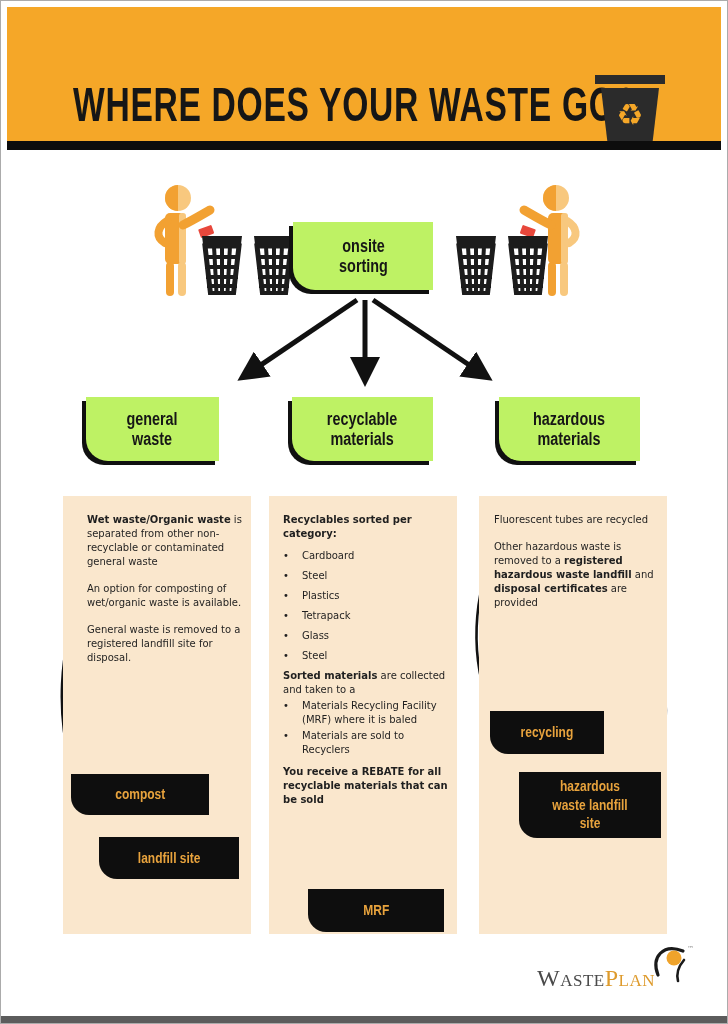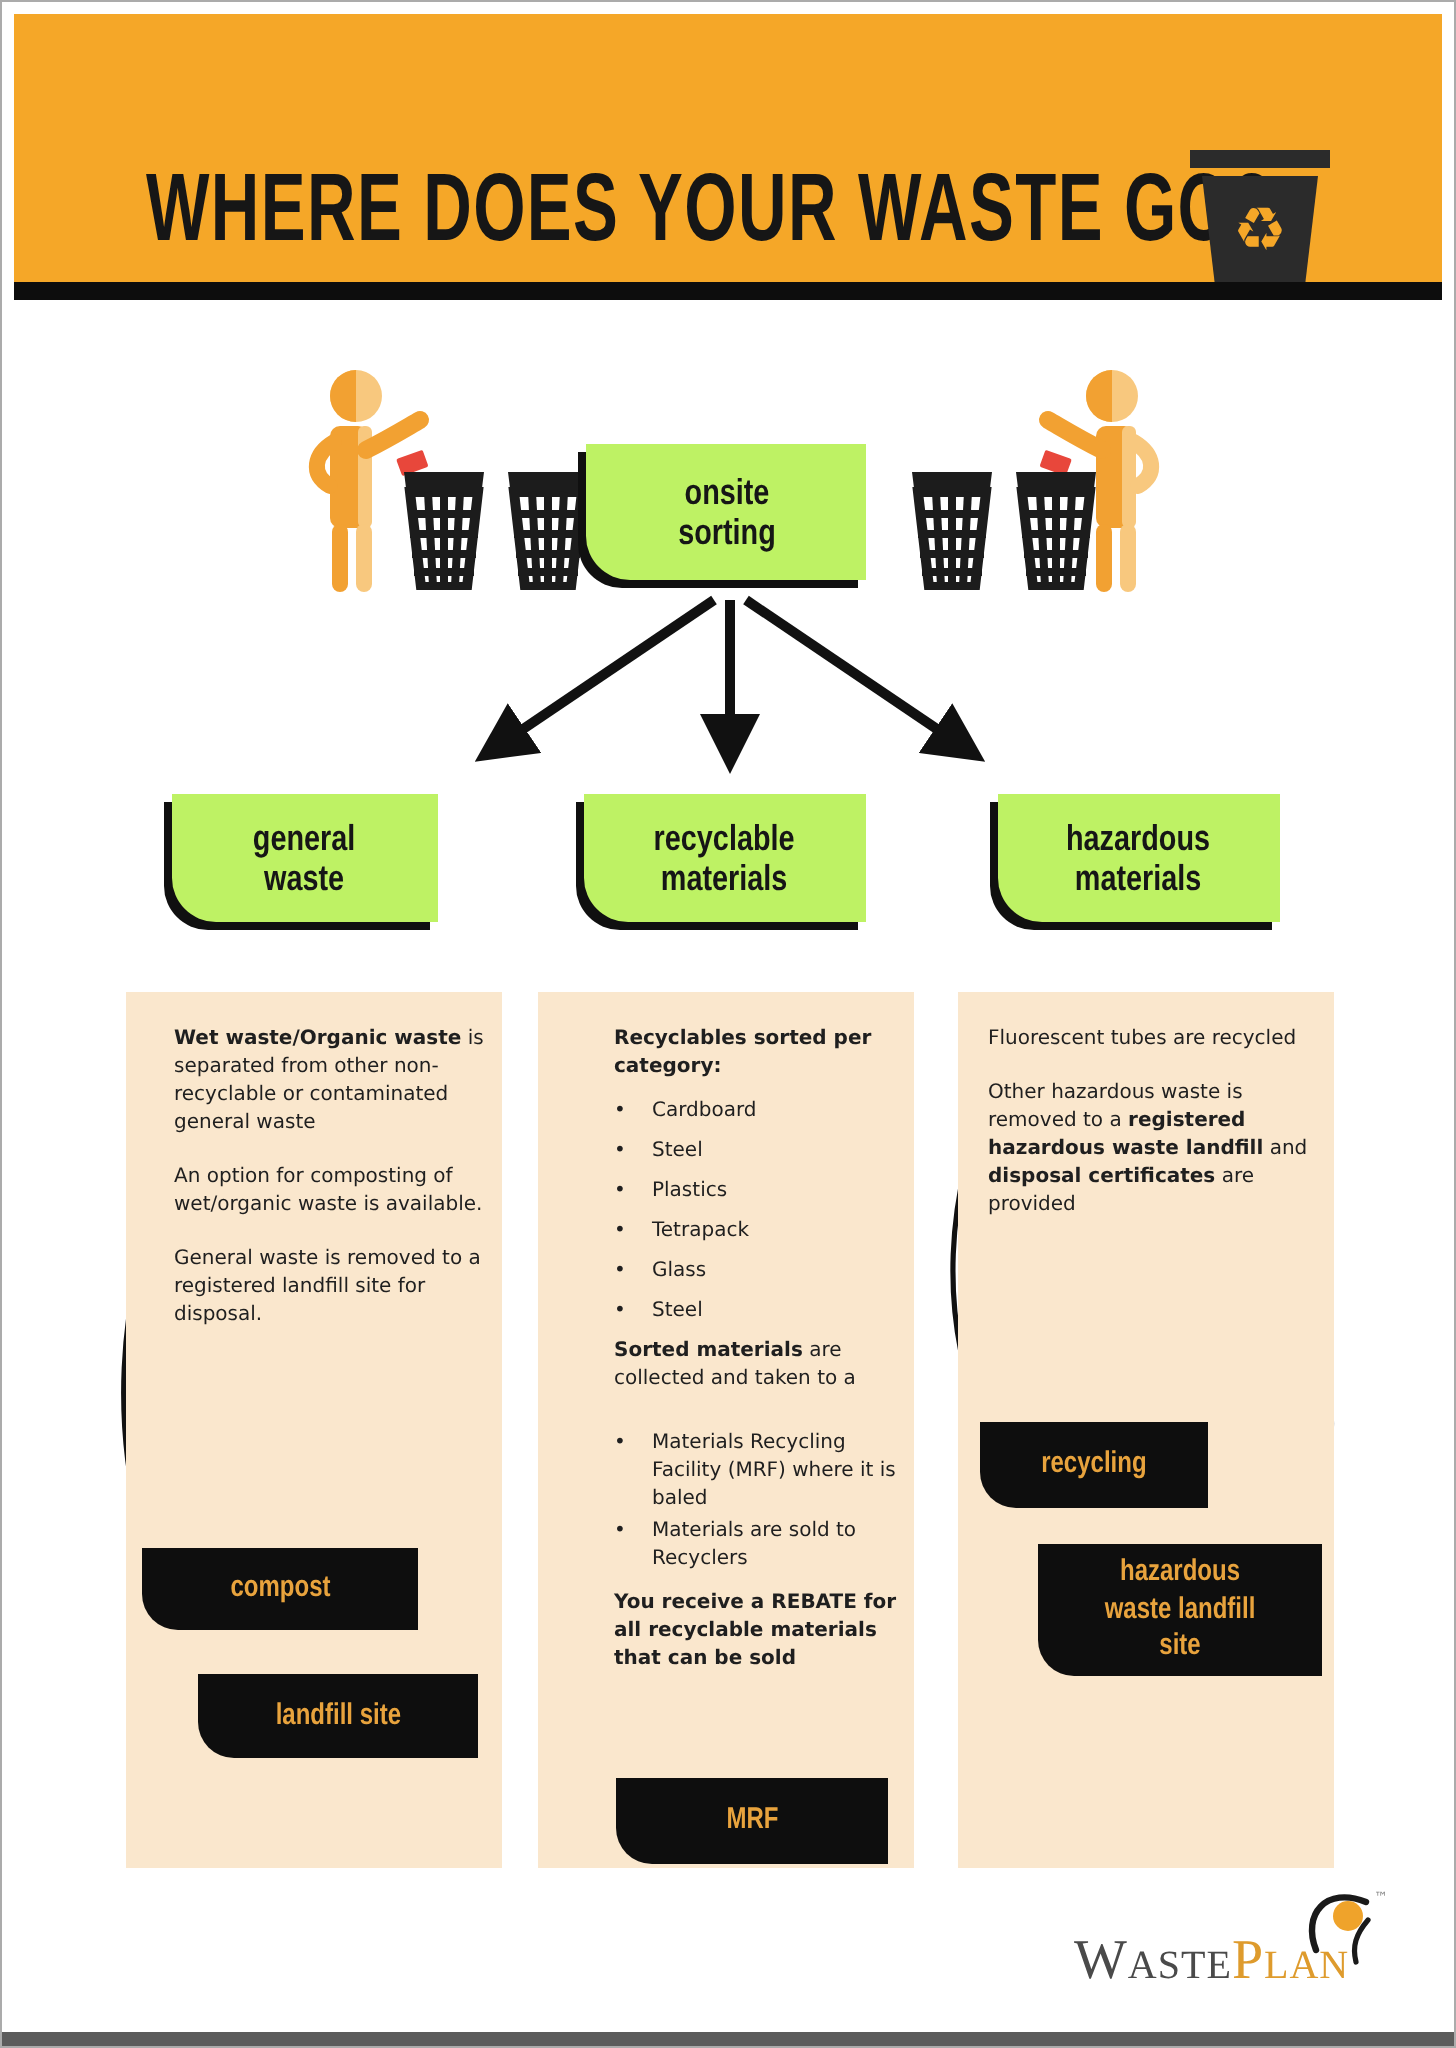--- a/index.html
+++ b/index.html
@@ -29,21 +29,21 @@
   .tag .lbl{font:700 18px/1.12 "Liberation Sans",sans-serif;color:#161616;}
   .tag .lbl span{display:block;}
   .tag-onsite{left:292px;top:221px;width:140px;height:68px;}
   .tag-general{left:85px;top:396px;width:133px;height:64px;}
   .tag-recyclable{left:291px;top:396px;width:141px;height:64px;}
   .tag-hazardous{left:498px;top:396px;width:141px;height:64px;}
   
   .col{position:absolute;top:495px;width:188px;height:438px;background:#FAE7CD;}
   .col-1{left:62px;} .col-2{left:268px;} .col-3{left:478px;}
   .col .inner{padding:17px 8px 0 24px;font-size:10px;line-height:14px;}
-  .col-2 .inner{padding-left:38px;}
+  .col-2 .inner{padding-left:14px;}
   .col-3 .inner{padding-left:15px;}
   .col p{margin:0 0 13px 0;}
   .col b{font-weight:700;}
   .bold-p{font-weight:700;}
   .brow{display:flex;margin-bottom:6px;}
   .brow .dot{width:19px;flex:none;}
   .subrow{margin-bottom:2px;}
   .bullets{margin:8px 0 5px 0;}
   .subbullets{margin:0 0 8px 0;}
   
@@ -58,21 +58,21 @@
   .bb-recycling{left:489px;top:710px;width:114px;height:43px;}
   .bb-hazlandfill{left:518px;top:771px;width:142px;height:66px;}
   
   .overlay{position:absolute;left:0;top:0;pointer-events:none;}
   .figure{position:absolute;}
   
   .logo{position:absolute;left:528px;top:948px;width:170px;height:52px;}
   .logo .text{
     position:absolute;left:8px;top:16px;white-space:nowrap;
     font-family:"Liberation Serif",serif;font-variant:small-caps;
-    font-size:28px;letter-spacing:.5px;
+    font-size:24px;letter-spacing:.5px;
   }
   .logo .waste{color:#4a4a4a;}
   .logo .plan{color:#DE9B2D;}
   .logo .swoosh{position:absolute;left:118px;top:-6px;}
   .logo .tm{position:absolute;left:158px;top:-4px;font-size:7px;color:#8a8a8a;font-family:"DejaVu Sans",sans-serif;}
   .bottom-bar{position:absolute;left:0;bottom:0;width:100%;height:7px;background:#5c5c5c;}
 </style>
 </head>
 <body>
 
@@ -245,21 +245,21 @@
           </div>
         <div class="brow">
             <span class="dot">•</span>
             <span>Glass</span>
           </div>
         <div class="brow">
             <span class="dot">•</span>
             <span>Steel</span>
           </div>
       </div>
-      <p style="margin-bottom:18px;"><b>Sorted materials</b><span> are collected and taken to a</span></p>
+      <p style="margin-bottom:2px;"><b>Sorted materials</b><span> are collected and taken to a</span></p>
       <div class="subbullets">
         <div class="brow subrow">
             <span class="dot">•</span>
             <span>Materials Recycling Facility (MRF) where it is baled</span>
           </div>
         <div class="brow subrow">
             <span class="dot">•</span>
             <span>Materials are sold to Recyclers</span>
           </div>
       </div>

